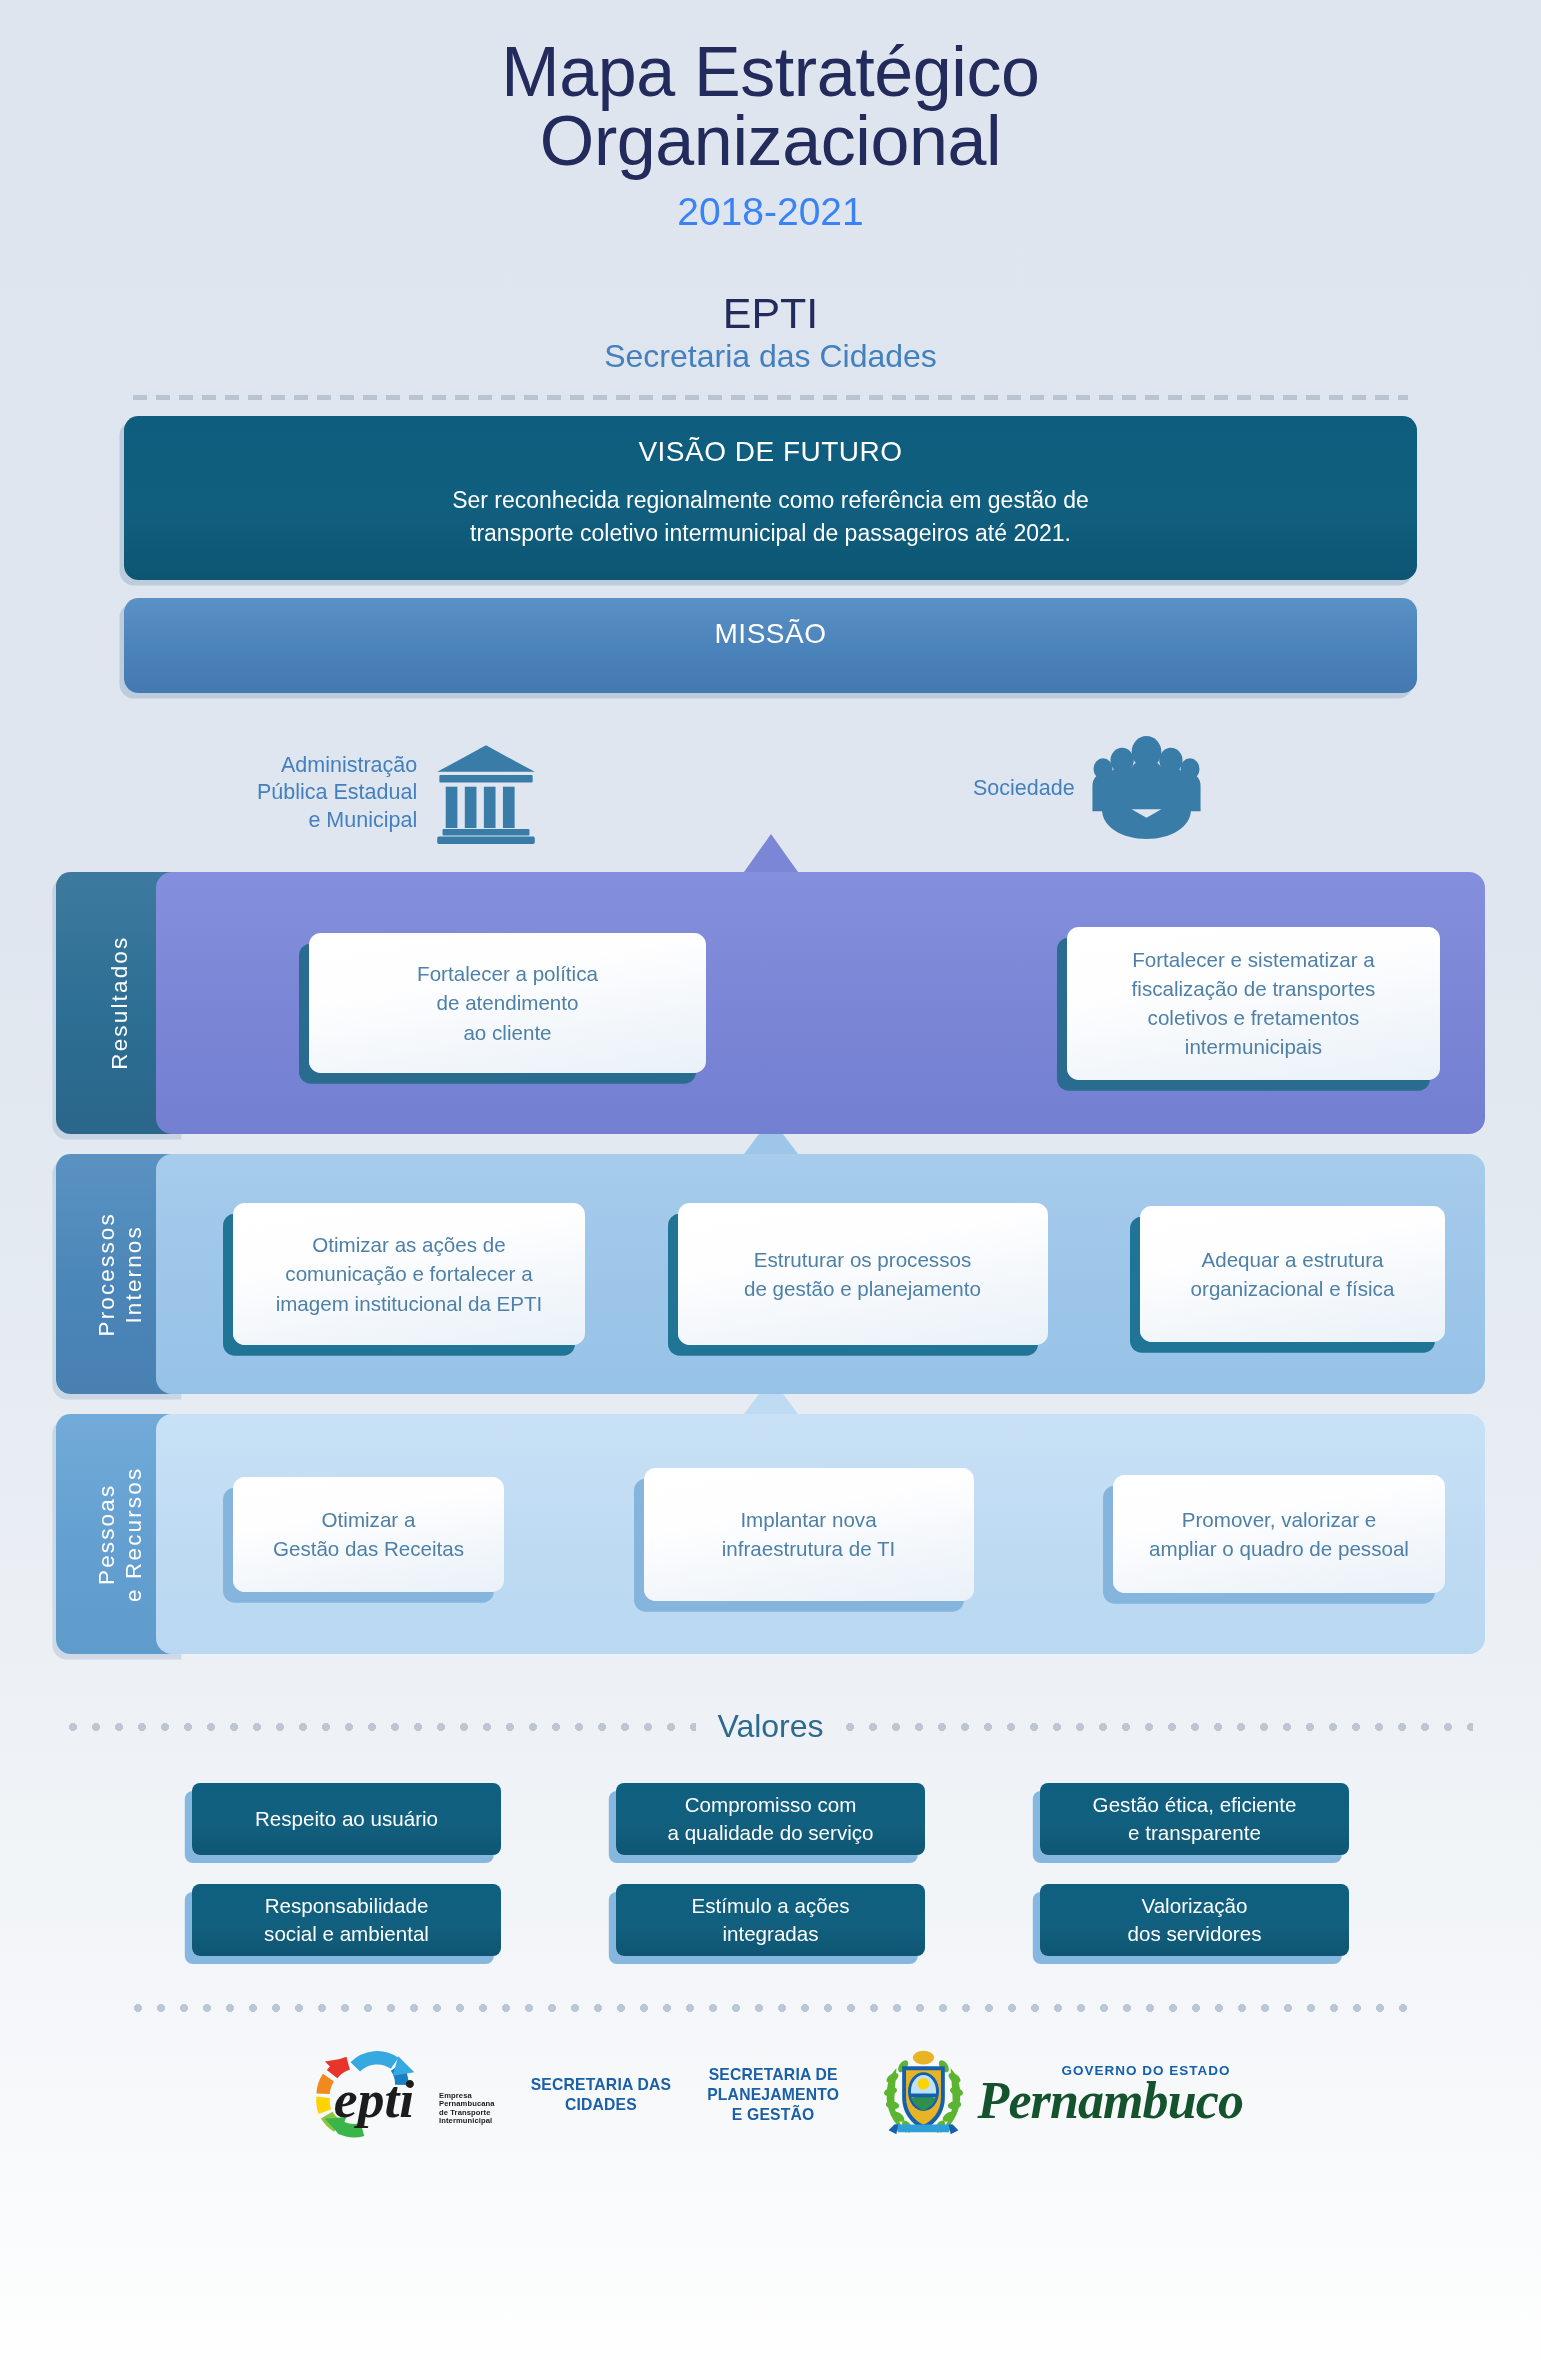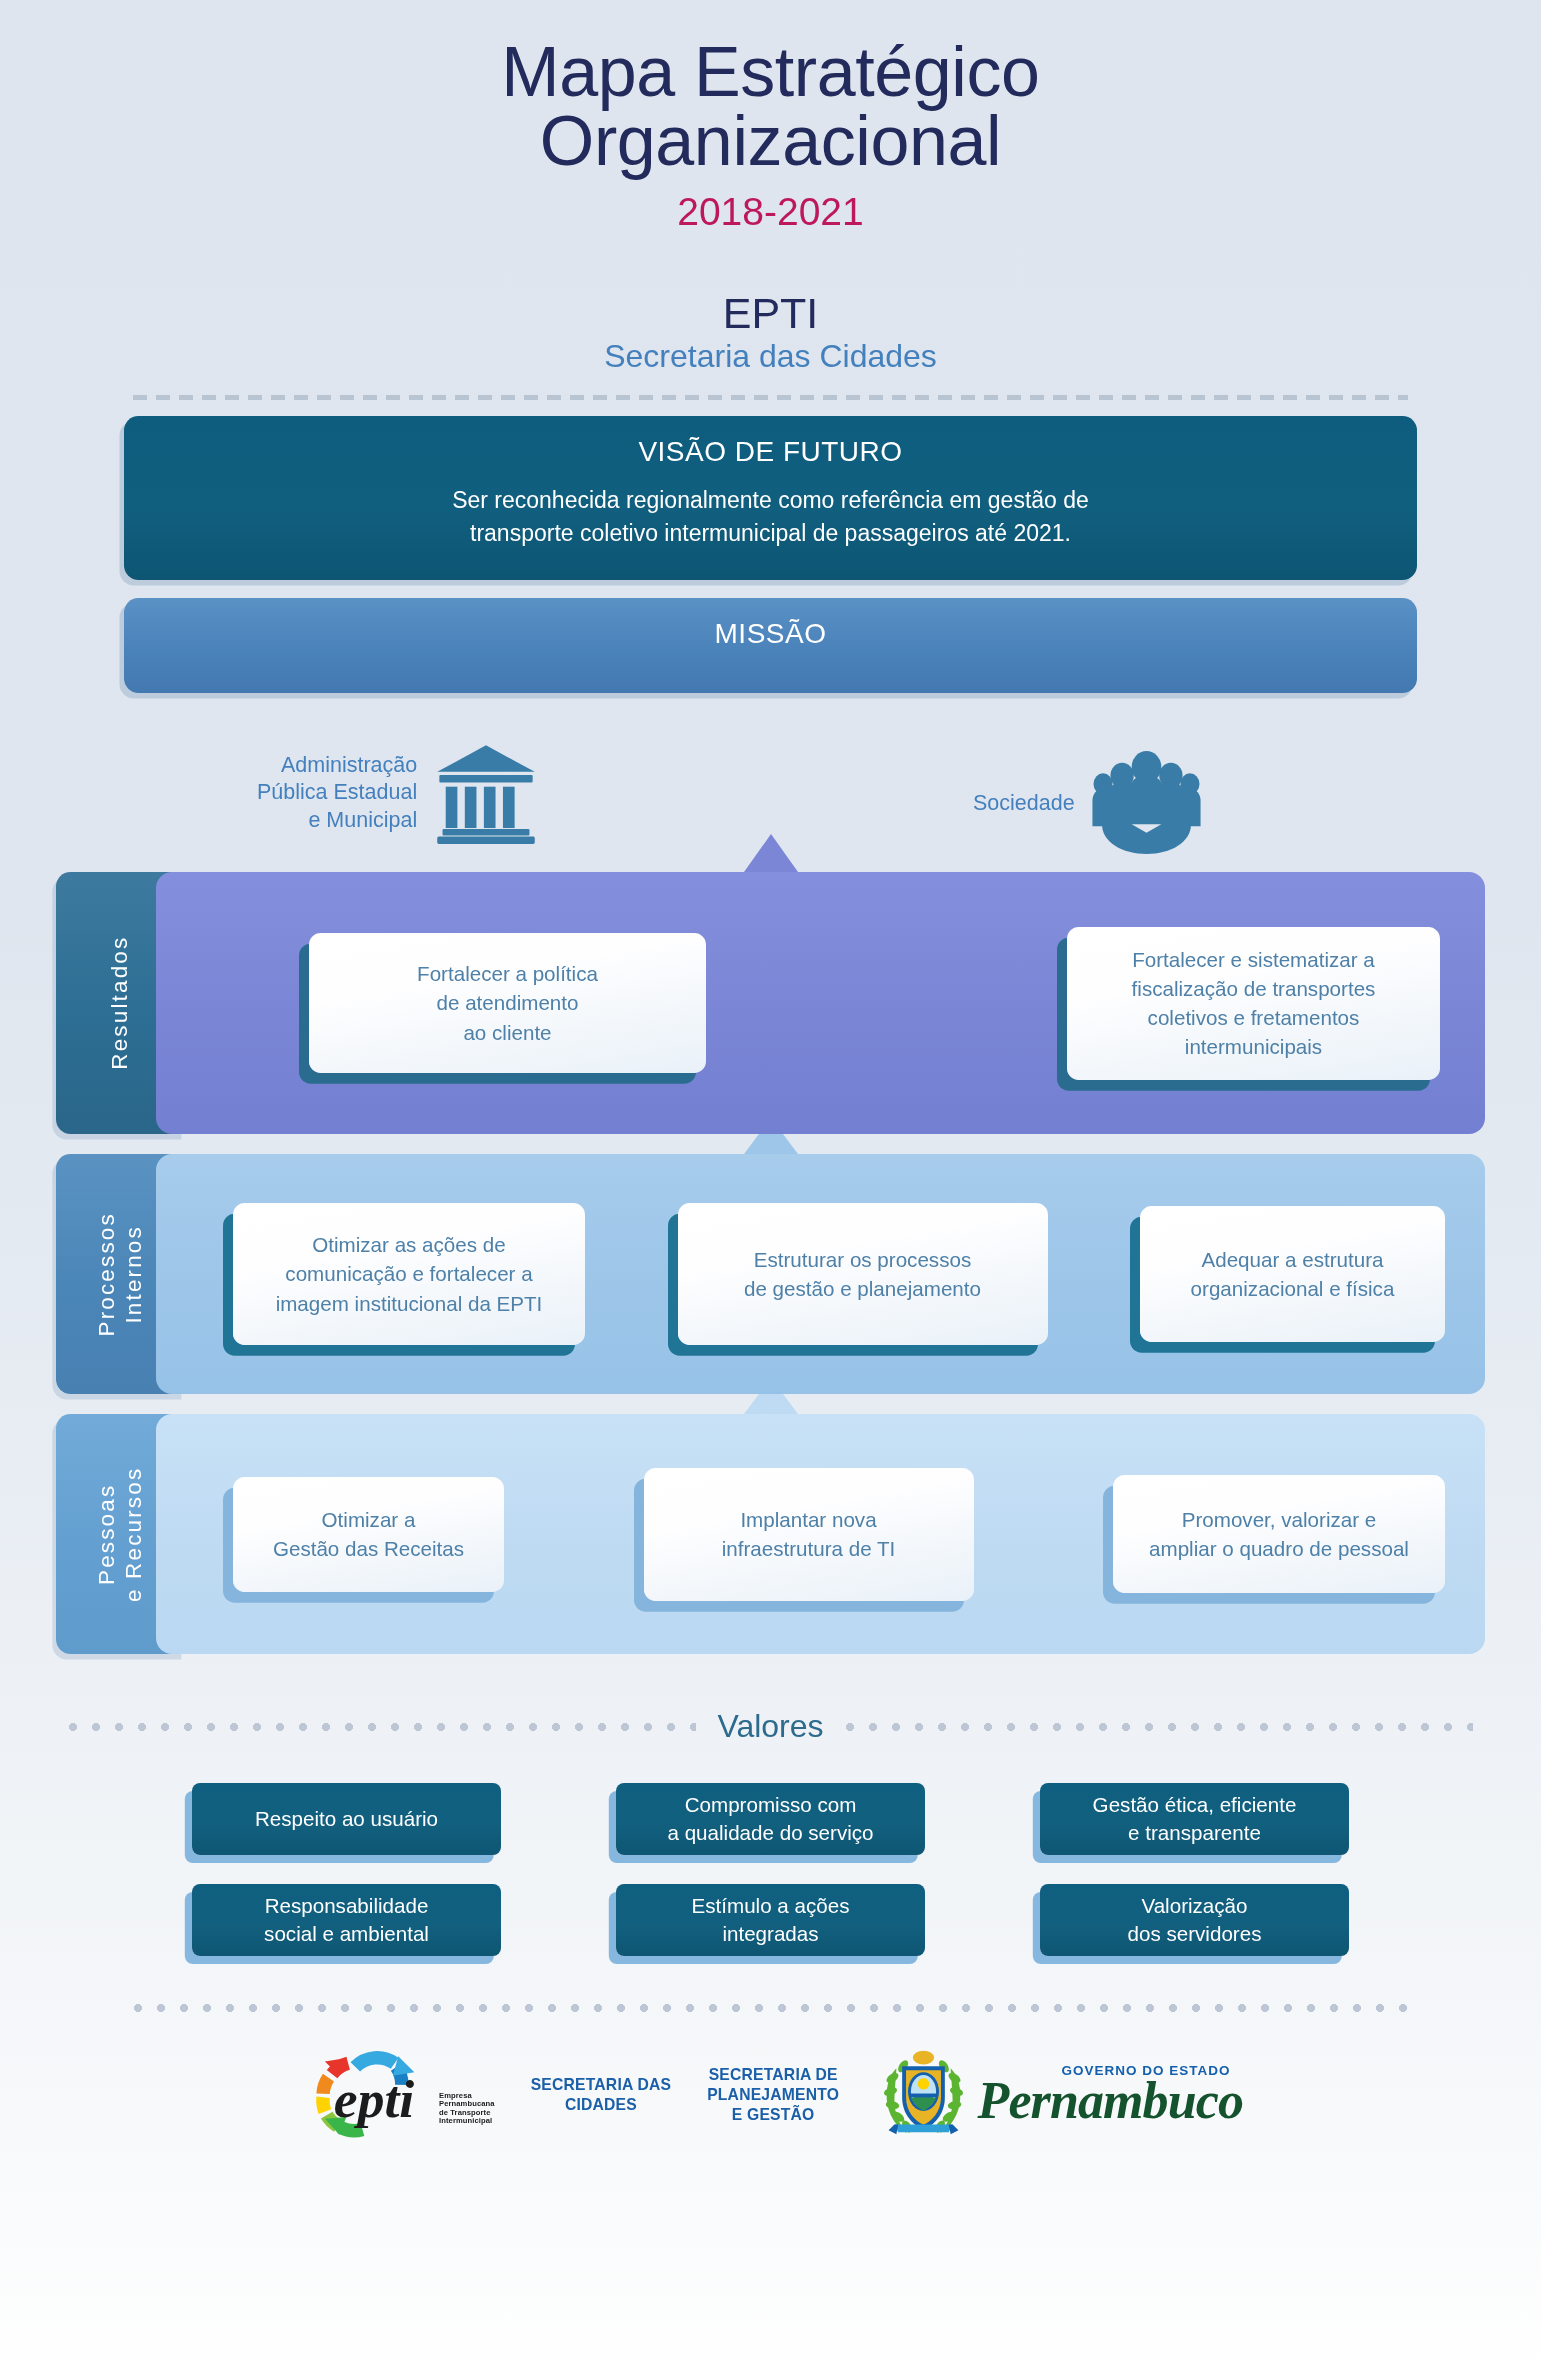--- a/index.html
+++ b/index.html
@@ -33,21 +33,21 @@
     line-height: 0.98;
     font-weight: 400;
     color: #232a5c;
     letter-spacing: -0.4px;
   }
   .main-title .line2 { display: block; }
 
   .year {
     margin-top: 14.4px;
     font-size: 39px;
-    color: #be185d;
+    color: #3b82f6;
     font-weight: 400;
   }
 
   .org-name {
     margin-top: 57px;
     font-size: 43px;
     color: #232a5c;
     font-weight: 400;
     line-height: 1.05;
   }
@@ -110,21 +110,21 @@
     margin: 41px 0 0 0;
     height: 133px;
   }
   .stake {
     position: absolute;
     display: flex;
     align-items: center;
     gap: 16px;
   }
   .stake.admin { left: 257px; top: 5px; }
-  .stake.society { left: 973px; top: 16px; }
+  .stake.society { left: 973px; top: 1px; }
 
   .stake-label {
     font-size: 21.5px;
     line-height: 1.28;
     color: #4480bd;
     text-align: right;
     font-weight: 400;
     white-space: nowrap;
   }
   .stake-icon { flex: 0 0 auto; }

